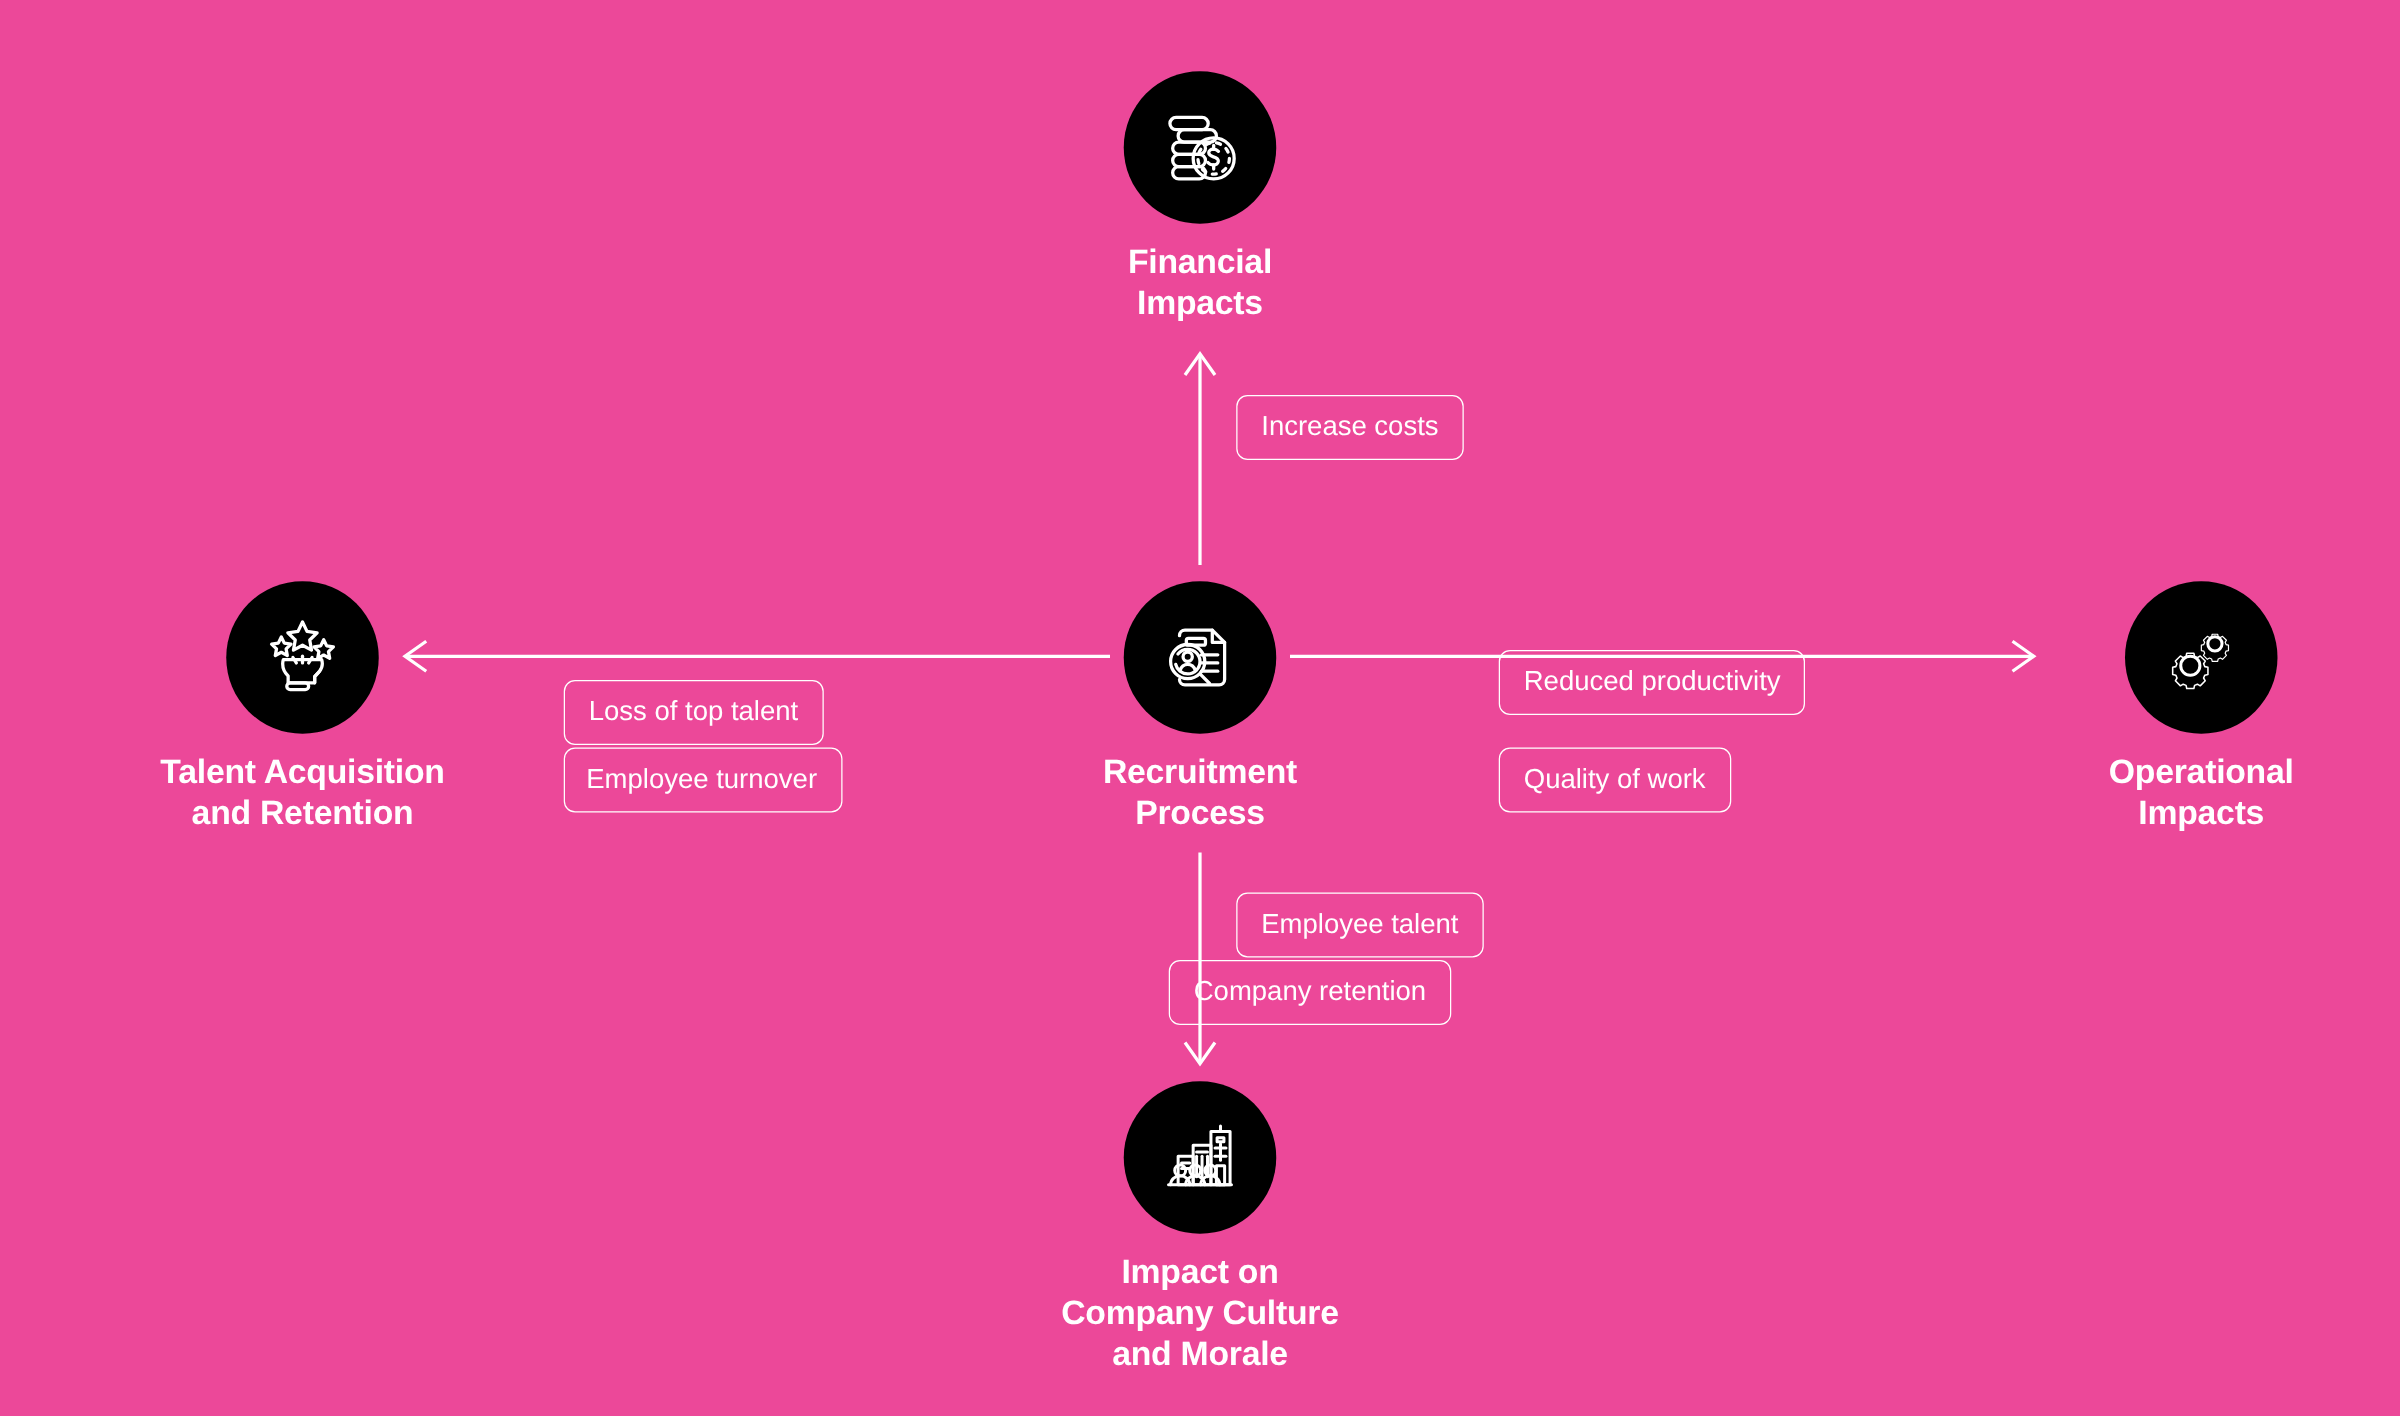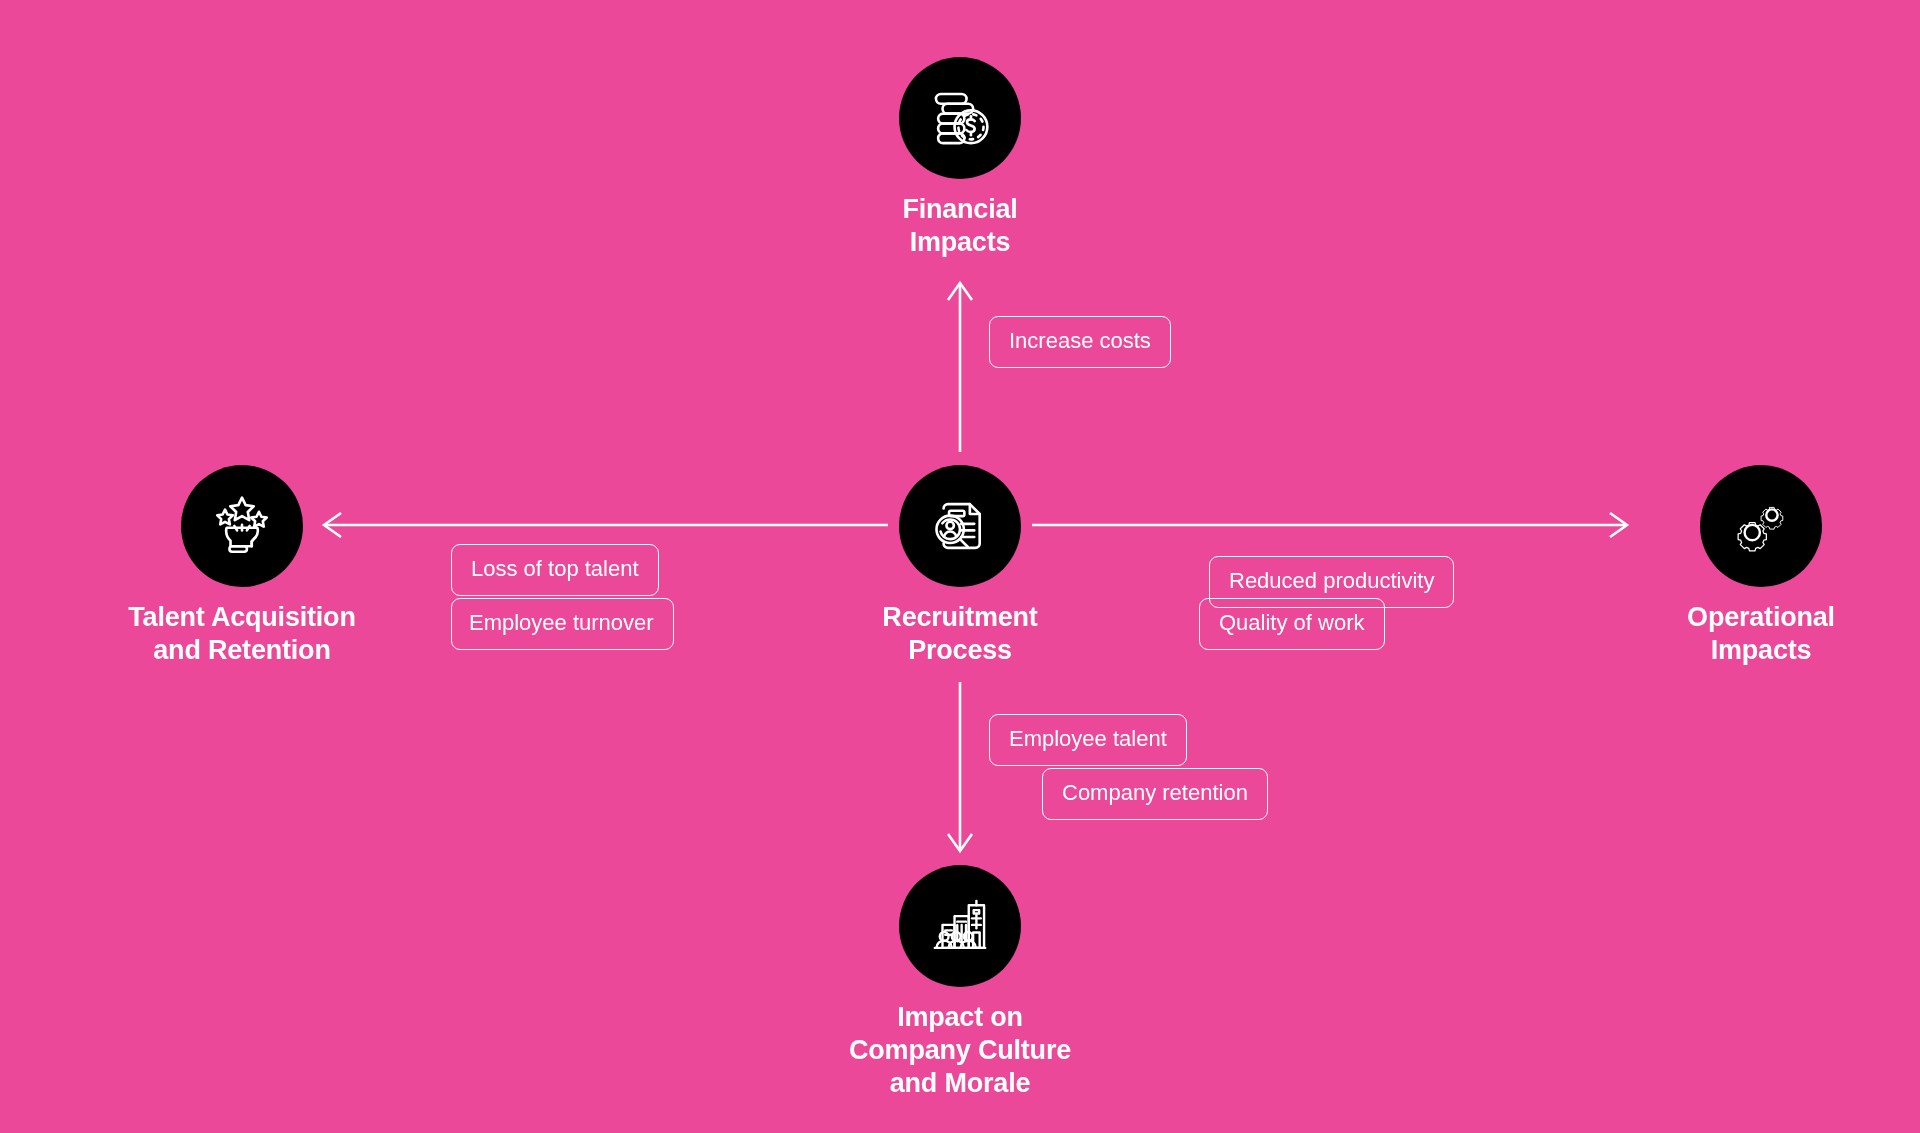--- a/index.html
+++ b/index.html
@@ -81,24 +81,24 @@
     line-height: 1;
     padding: 13px 19px 15px 19px;
     white-space: nowrap;
     background: transparent;
   }
 
   #pill-increase-costs    { left: 989px; top: 316px; }
   #pill-opportunity-costs { left: 989px; top: 370px; }
   #pill-loss-top-talent   { left: 451px; top: 544px; }
   #pill-employee-turnover { left: 451px; top: 598px; padding-left: 17px; }
-  #pill-reduced-productivity { left: 1199px; top: 556px; margin-left: 10px; }
+  #pill-reduced-productivity { left: 1199px; top: 520px; }
   #pill-quality-of-work      { left: 1199px; top: 598px; }
   #pill-employee-morale   { left: 989px; top: 714px; }
-  #pill-company-retention { left: 1042px; top: 768px; }
+  #pill-company-retention { left: 935px; top: 768px; }
 </style>
 </head>
 <body>
 
 <div class="canvas">
 
   <svg class="arrows" viewBox="0 0 1920 1133">
 
     <g stroke="#ffffff" stroke-width="2.6" fill="none">
       <line x1="960" y1="452" x2="960" y2="284"></line>

